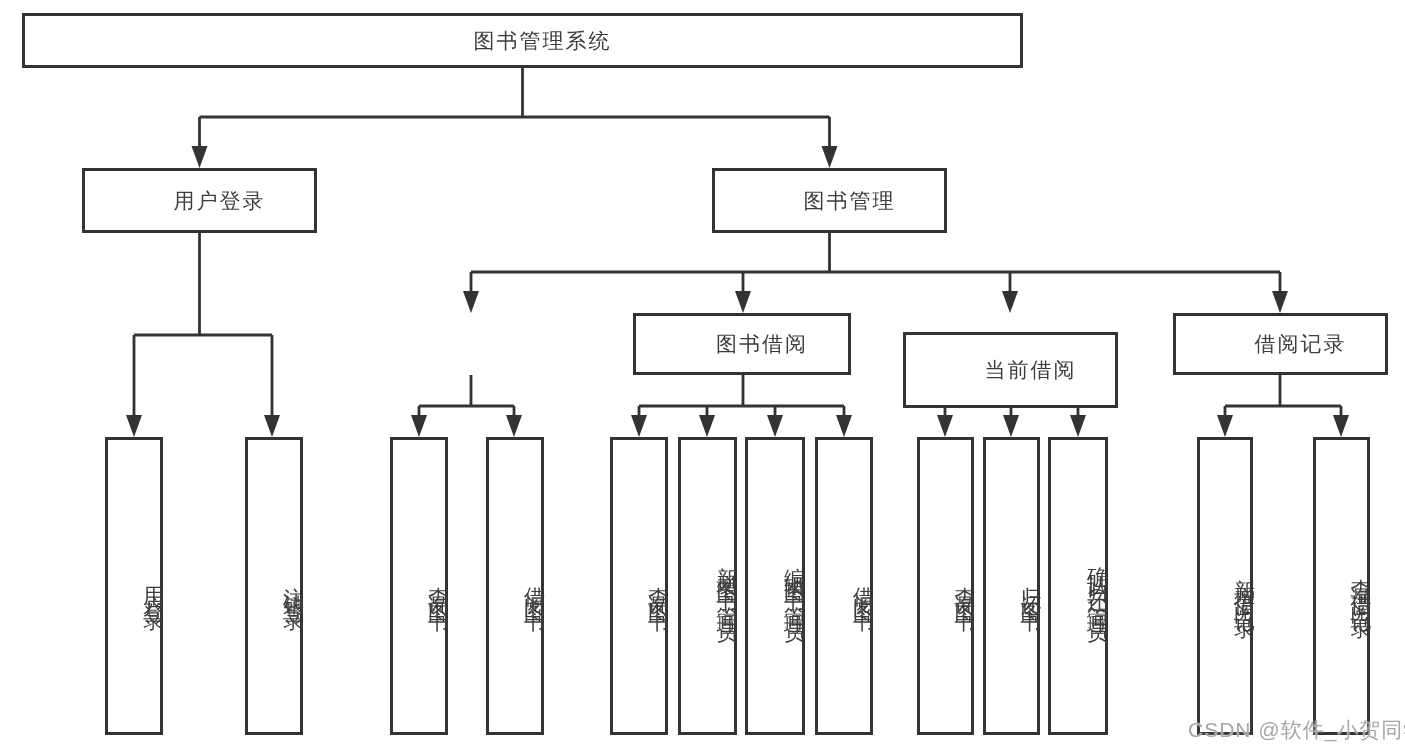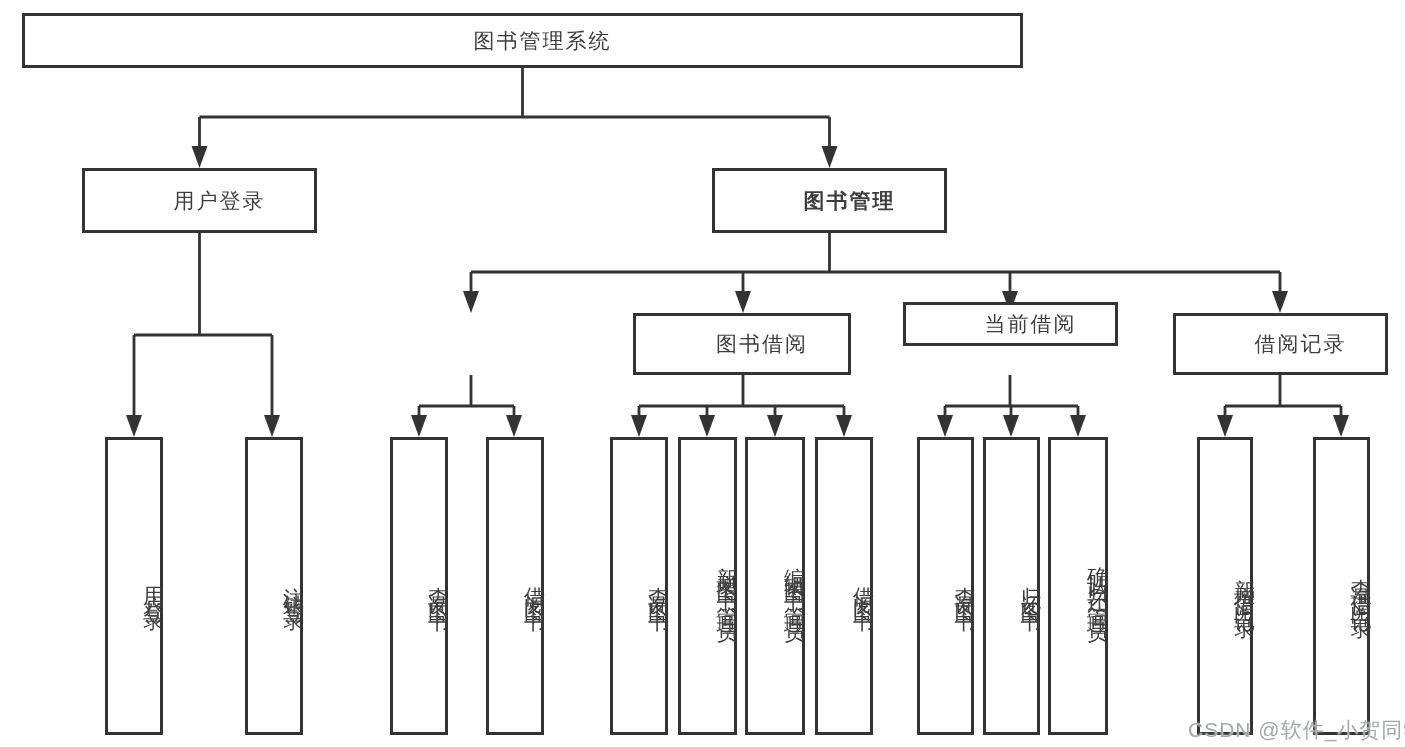--- a/index.html
+++ b/index.html
@@ -134,28 +134,28 @@
     </g>
   </svg>
 
   <div class="box" style="left:22px; top:13px; width:1001px; height:55px;">
     <span class="hlabel">图书管理系统</span>
   </div>
 
   <div class="box" style="left:82px; top:168px; width:235px; height:65px;">
     <span class="hlabel">用户登录</span>
   </div>
-  <div class="box" style="left:712px; top:168px; width:235px; height:65px;font-weight:bold;">
+  <div class="box" style="left:712px; top:168px; width:235px; height:65px;">
     <span class="hlabel">图书管理</span>
   </div>
 
   <div class="box" style="left:633px; top:313px; width:218px; height:62px;">
     <span class="hlabel">图书借阅</span>
   </div>
-  <div class="box" style="left:903px; top:302px; width:215px; height:44px;">
+  <div class="box" style="left:903px; top:332px; width:215px; height:76px;">
     <span class="hlabel">当前借阅</span>
   </div>
   <div class="box" style="left:1173px; top:313px; width:215px; height:62px;">
     <span class="hlabel">借阅记录</span>
   </div>
 
   <div class="box leaf" style="left:105px; width:58px;">
     <span class="vlabel">用户登录</span>
   </div>
   <div class="box leaf" style="left:245px; width:58px;">

